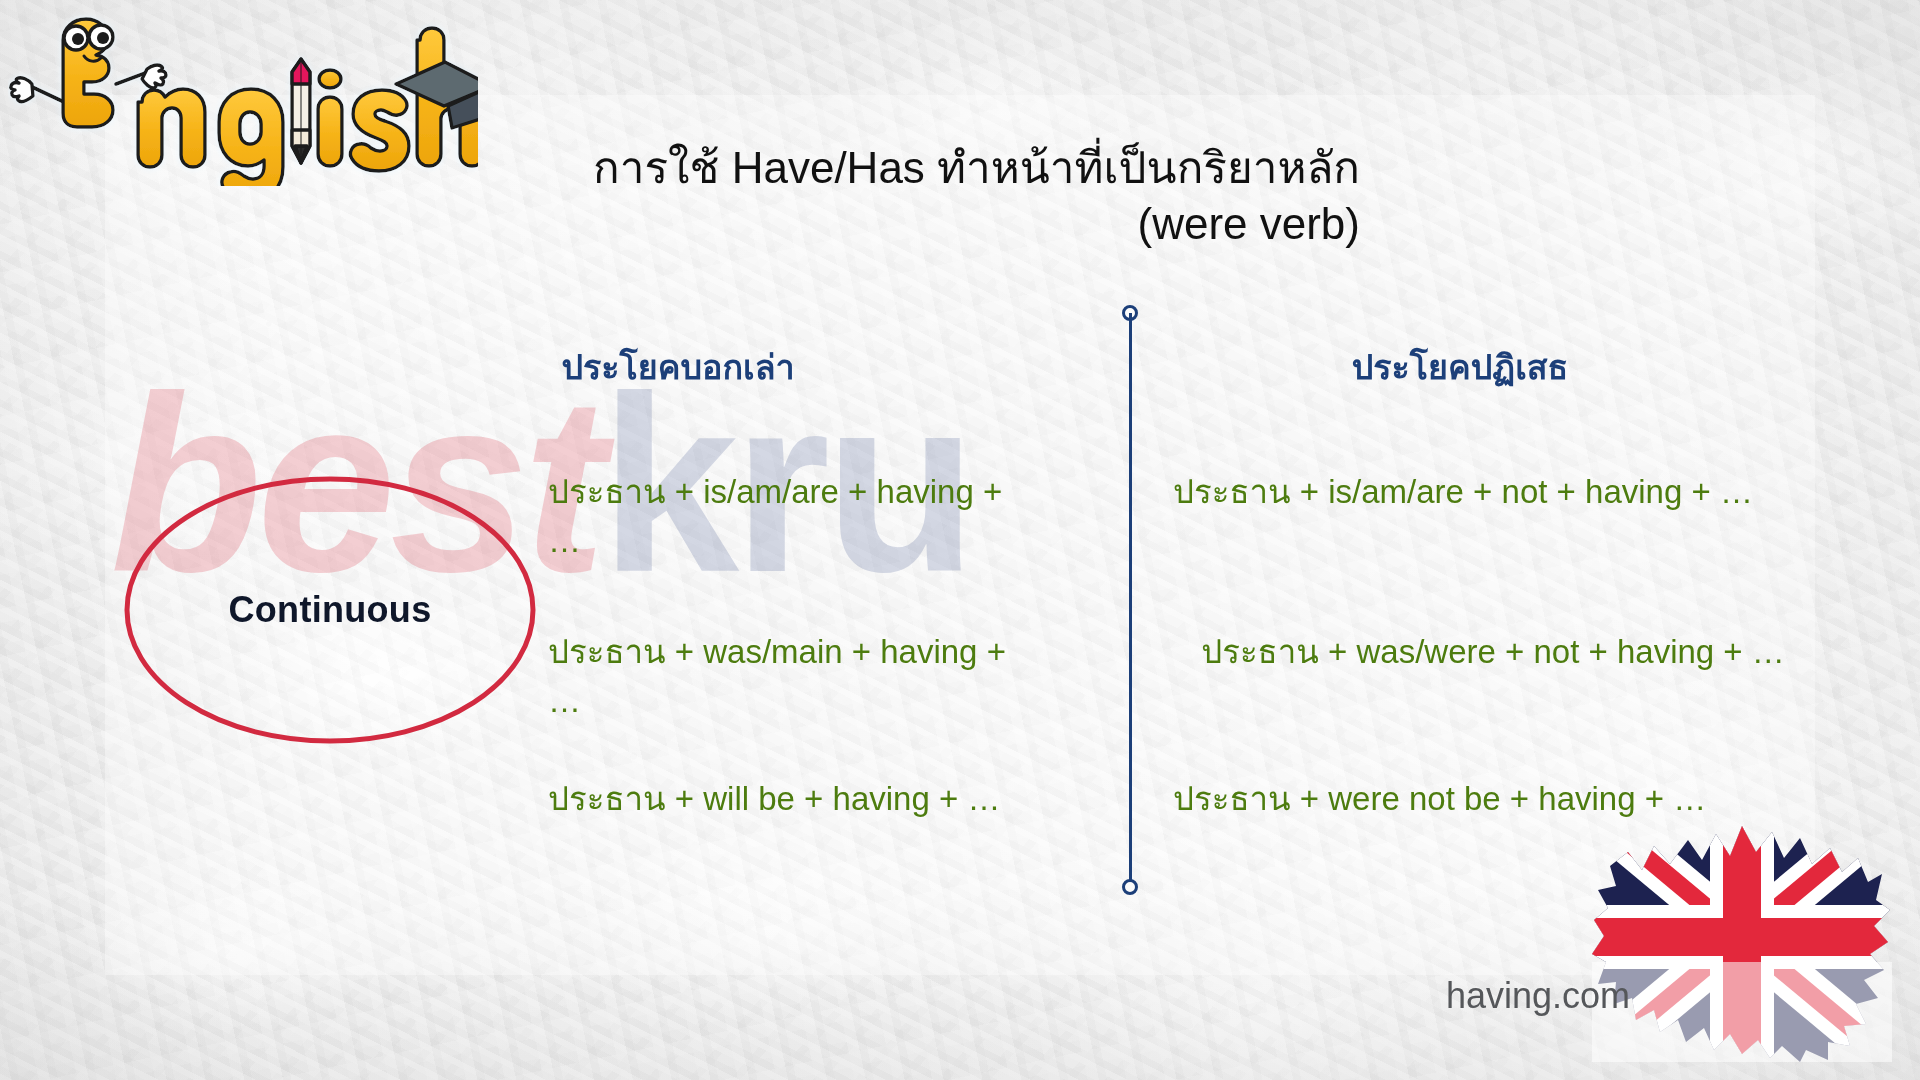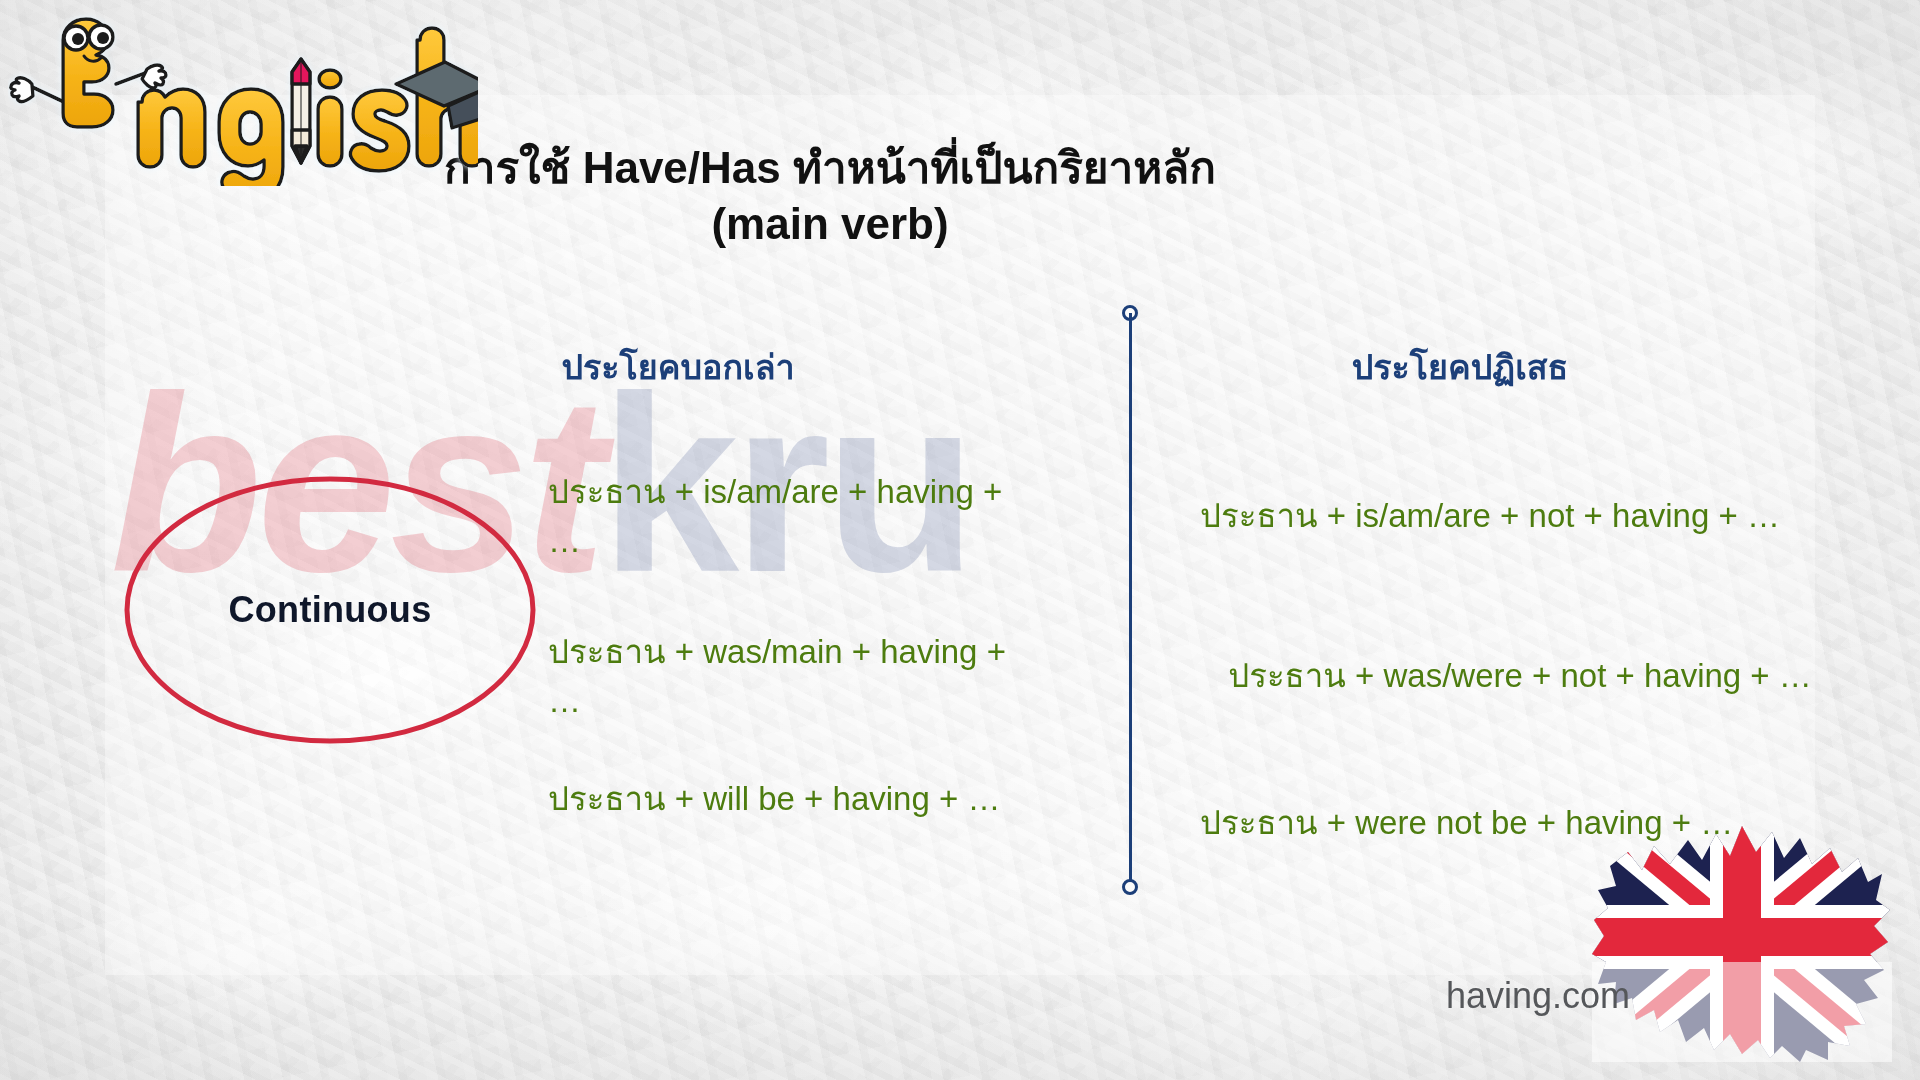--- a/index.html
+++ b/index.html
@@ -71,37 +71,37 @@
   }
   #watermark .wm-best{color:rgba(214,30,50,.20);font-style:italic;}
   #watermark .wm-kru{color:rgba(58,82,140,.20);}
 
   
   #logo{position:absolute;left:8px;top:6px;width:470px;height:180px;z-index:6;}
 
   
   #title{
     position:absolute;left:300px;top:140px;width:1060px;z-index:5;
-    text-align:center;color:#111;font-weight:700;font-size:44px;line-height:1.28;
+    text-align:right;color:#111;font-weight:400;font-size:44px;line-height:1.28;
   }
   #title .t2{display:block;}
 
   
   .col-head{
     position:absolute;z-index:5;color:#1c3f79;font-weight:700;font-size:34px;
     text-align:center;white-space:nowrap;
   }
   #head-affirmative{left:448px;top:340px;width:460px;font-family:Liberation Serif, serif;}
   #head-negative{left:1180px;top:340px;width:560px;}
 
   .cell{
     position:absolute;z-index:5;color:#4d7c0f;font-size:33px;line-height:1.48;
   }
   .col-left{left:548px;width:470px;}
-  .col-right{left:1200px;width:640px;margin-top:24px;}
+  .col-right{left:1173px;width:640px;}
   #c-l1{top:468px;}
   #c-l2{top:628px;}
   #c-l3{top:775px;}
   #c-r1{top:468px;}
   #c-r2{top:628px;text-align:center;}
   #c-r3{top:775px;}
 
   
   #divider{position:absolute;left:1118px;top:305px;width:24px;height:590px;z-index:5;}
   #divider .line{position:absolute;left:11px;top:8px;width:3px;height:574px;background:#1c3f79;}
@@ -226,21 +226,21 @@
         <path d="M440 100 L484 80 L482 110 L444 122 Z" fill="#44505a"></path>
         <path d="M482 110 L486 135" fill="none" stroke="#9f1c47" stroke-width="3"></path>
         <ellipse cx="487" cy="141" rx="6" ry="8" fill="#e4145b" stroke="#1b1b1b" stroke-width="2.4"></ellipse>
       </g>
     </g>
   </svg>
 </div>
 
 <div id="title">
   <span class="t1">การใช้ Have/Has ทำหน้าที่เป็นกริยาหลัก</span>
-  <span class="t2">(main verb)</span>
+  <span class="t2">(were verb)</span>
 </div>
 
 <div id="head-affirmative" class="col-head">ประโยคบอกเล่า</div>
 <div id="head-negative" class="col-head">ประโยคปฏิเสธ</div>
 
 <div id="divider">
   <div class="knob top"></div>
   <div class="line"></div>
   <div class="knob bottom"></div>
 </div>

